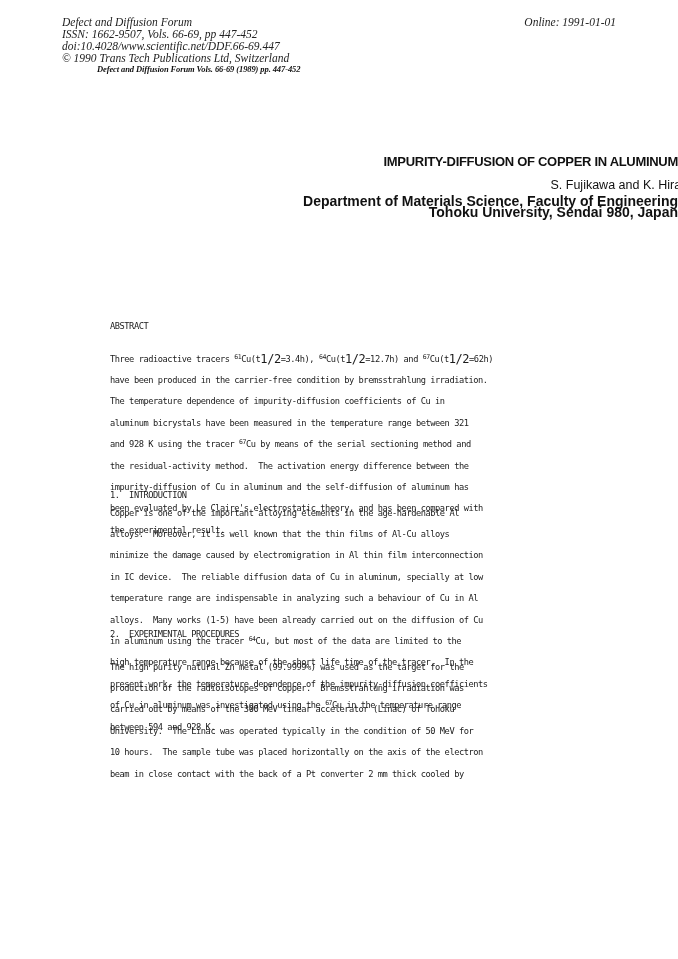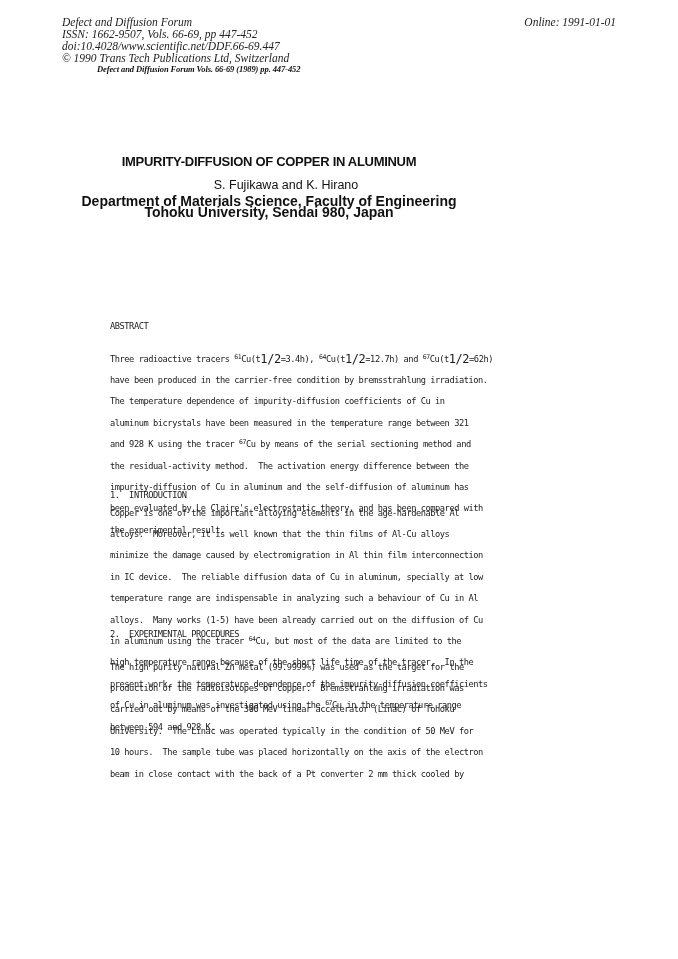--- a/index.html
+++ b/index.html
@@ -1,21 +1,21 @@
 <!DOCTYPE html>
 <html><head>
 <meta charset="utf-8">
 <style>
   html, body { margin: 0; padding: 0; background: #ffffff; }
   body { width: 678px; height: 959px; position: relative; overflow: hidden; color: #111; }
   .hdr { position: absolute; font-family: "Liberation Serif", serif; font-style: italic; font-size: 11.5px; line-height: 12px; color: #222; }
   .hdr-left { left: 62px; top: 16px; }
   .hdr-right { right: 62px; top: 16px; }
   .hdr-cite { position: absolute; left: 97px; top: 64px; font-family: "Liberation Serif", serif; font-style: italic; font-weight: bold; font-size: 8.5px; color: #111; letter-spacing: -0.1px; }
-  .title-block { position: absolute; left: 0; width: 538px; text-align: center; font-family: "Liberation Sans", sans-serif; color: #111; }
+  .title-block { position: absolute; left: 0; width: 678px; text-align: right; font-family: "Liberation Sans", sans-serif; color: #111; }
   .title { top: 154px; font-weight: bold; font-size: 13px; letter-spacing: -0.3px; padding-left: 0px; }
   .authors { top: 178px; font-size: 12.5px; padding-left: 17px; }
   .affil { font-weight: bold; font-size: 14px; line-height: 11px; }
   .affil1 { top: 196px; }
   .affil2 { top: 207px; }
   .body-text { position: absolute; left: 110px; font-family: "DejaVu Sans Mono", monospace; font-size: 8.7px; line-height: 10.7px; color: #1a1a1a; white-space: pre; letter-spacing: -0.45px; }
   .sec { position: absolute; left: 110px; font-family: "DejaVu Sans Mono", monospace; font-size: 8.7px; color: #1a1a1a; white-space: pre; letter-spacing: -0.45px; }
   sup { font-size: 6.5px; vertical-align: 3px; line-height: 0; }
   sub { font-size: 12px; vertical-align: -1px; line-height: 0; }
   .line { display: block; height: 10.7px; }

